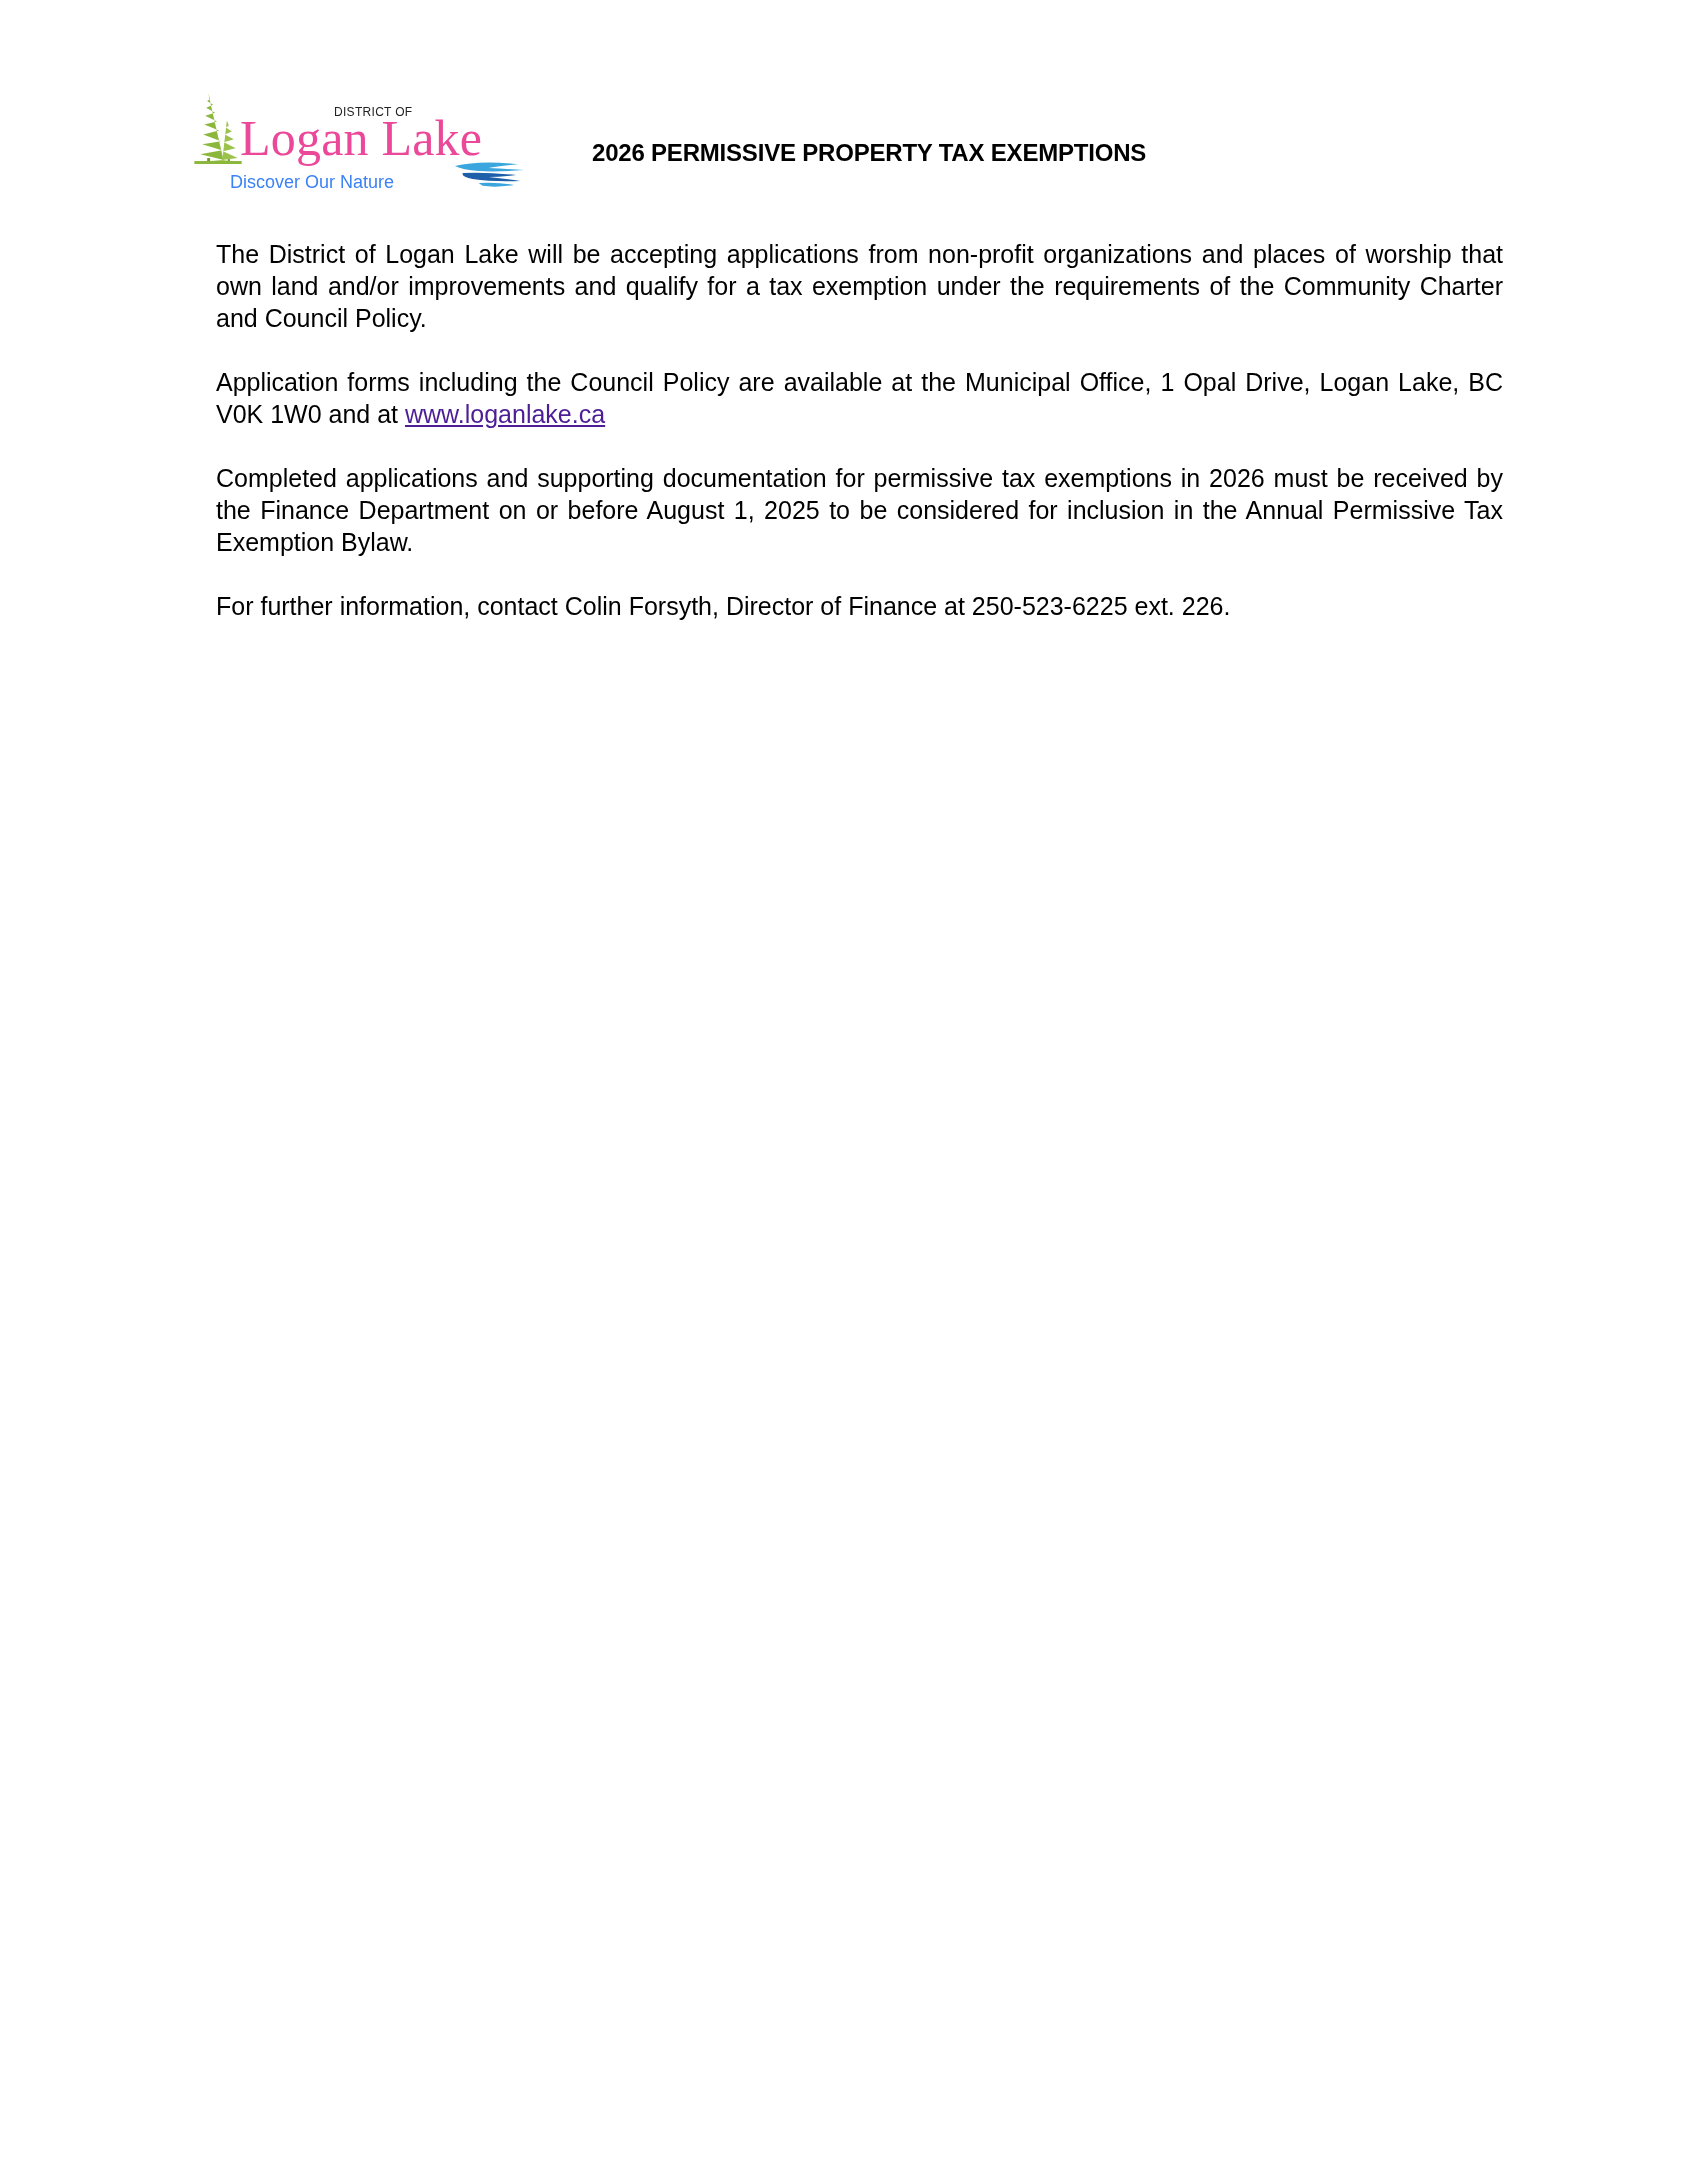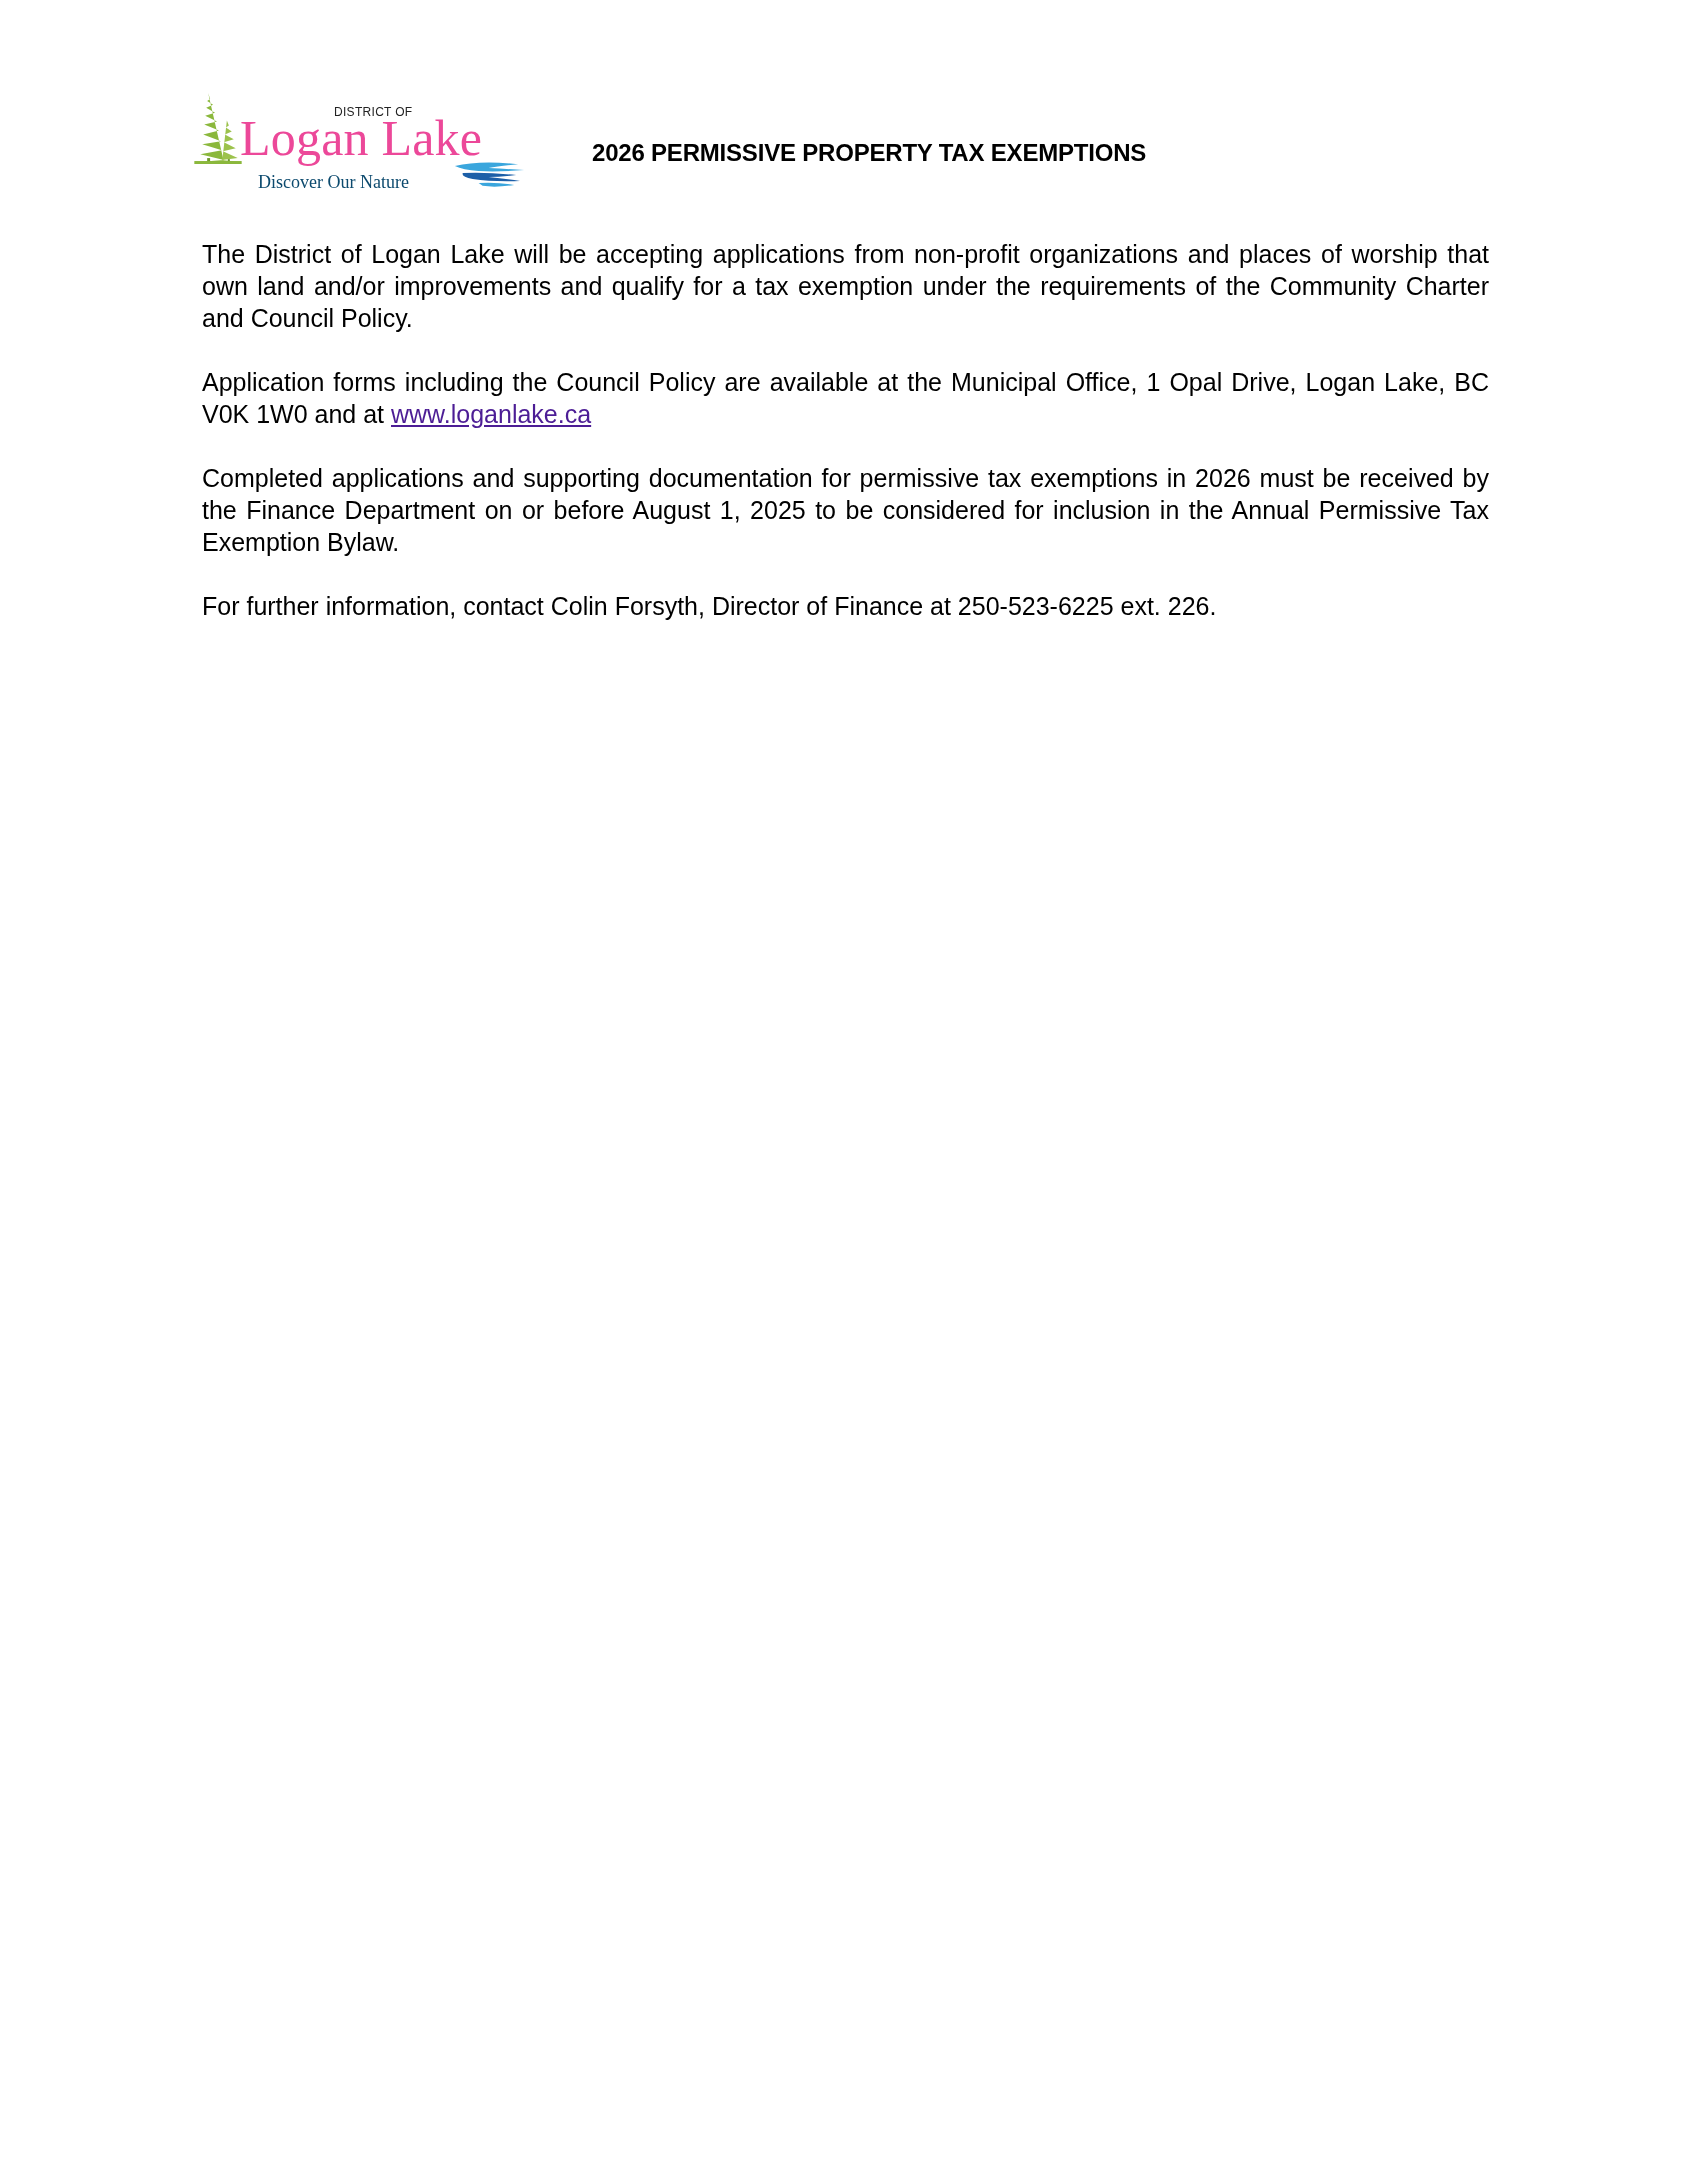--- a/index.html
+++ b/index.html
@@ -52,25 +52,25 @@
       top: 22px;
       font-family: "Liberation Serif", serif;
       font-size: 50px;
       line-height: 55px;
       color: #ec4899;
       letter-spacing: 0.2px;
       white-space: nowrap;
     }
     .logo .tagline {
       position: absolute;
-      left: 64px;
+      left: 36px;
       top: 83px;
-      font-family: Liberation Serif, serif;
+      font-family: Liberation Sans, sans-serif;
       font-size: 18px;
-      color: #0c4a6e;
+      color: #3b82f6;
       white-space: nowrap;
     }
     .logo svg.water {
       position: absolute;
       left: 255px;
       top: 71px;
       width: 79px;
       height: 30px;
     }
     .doc-title {
@@ -79,21 +79,21 @@
       top: 139px;
       font-family: "Liberation Sans", sans-serif;
       font-weight: bold;
       font-size: 24px;
       white-space: nowrap;
       letter-spacing: -0.2px;
     }
     
     .body-text {
       position: absolute;
-      left: 202px;
+      left: 216px;
       top: 238px;
       width: 1287px;
       font-family: "Liberation Sans", sans-serif;
       font-size: 25px;
       line-height: 32px;
       text-align: justify;
     }
     .body-text p {
       margin: 0 0 32px 0;
     }

